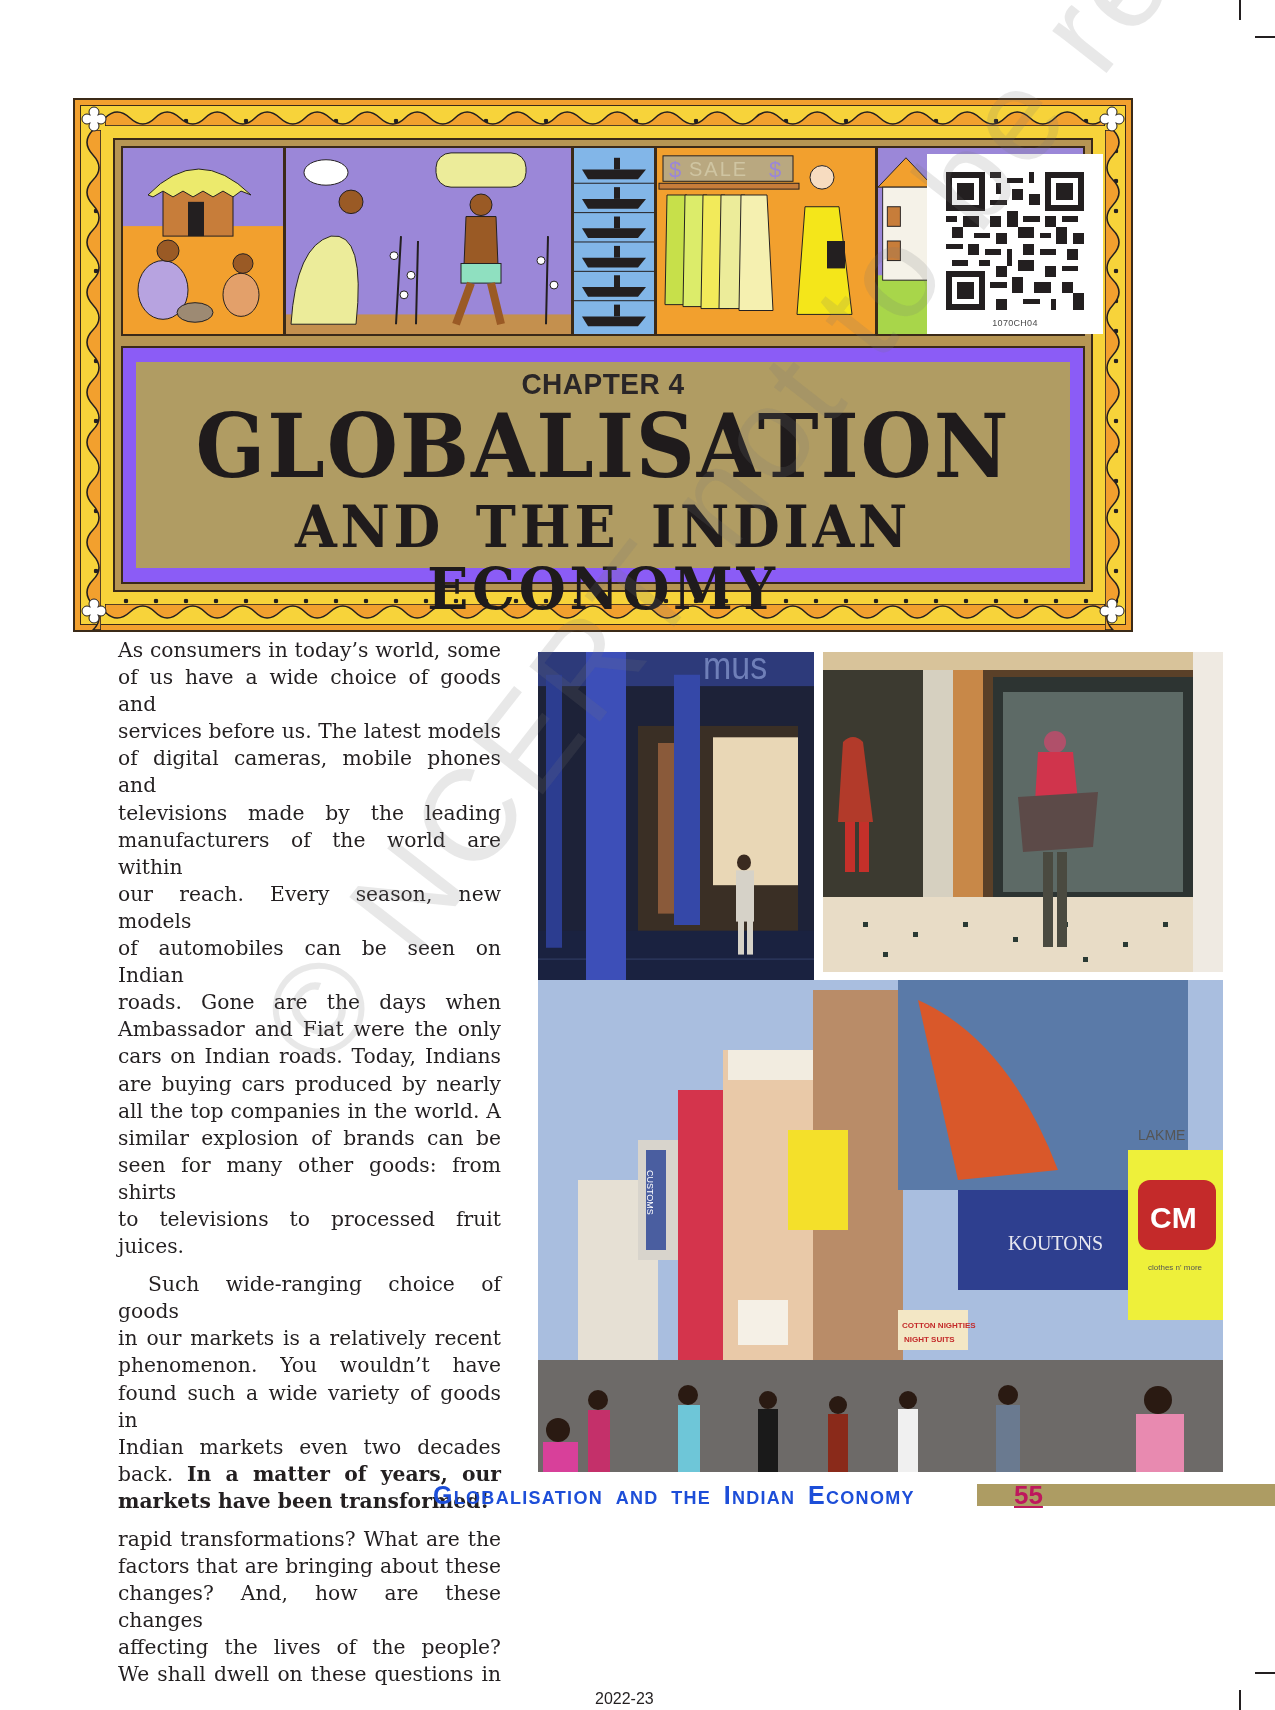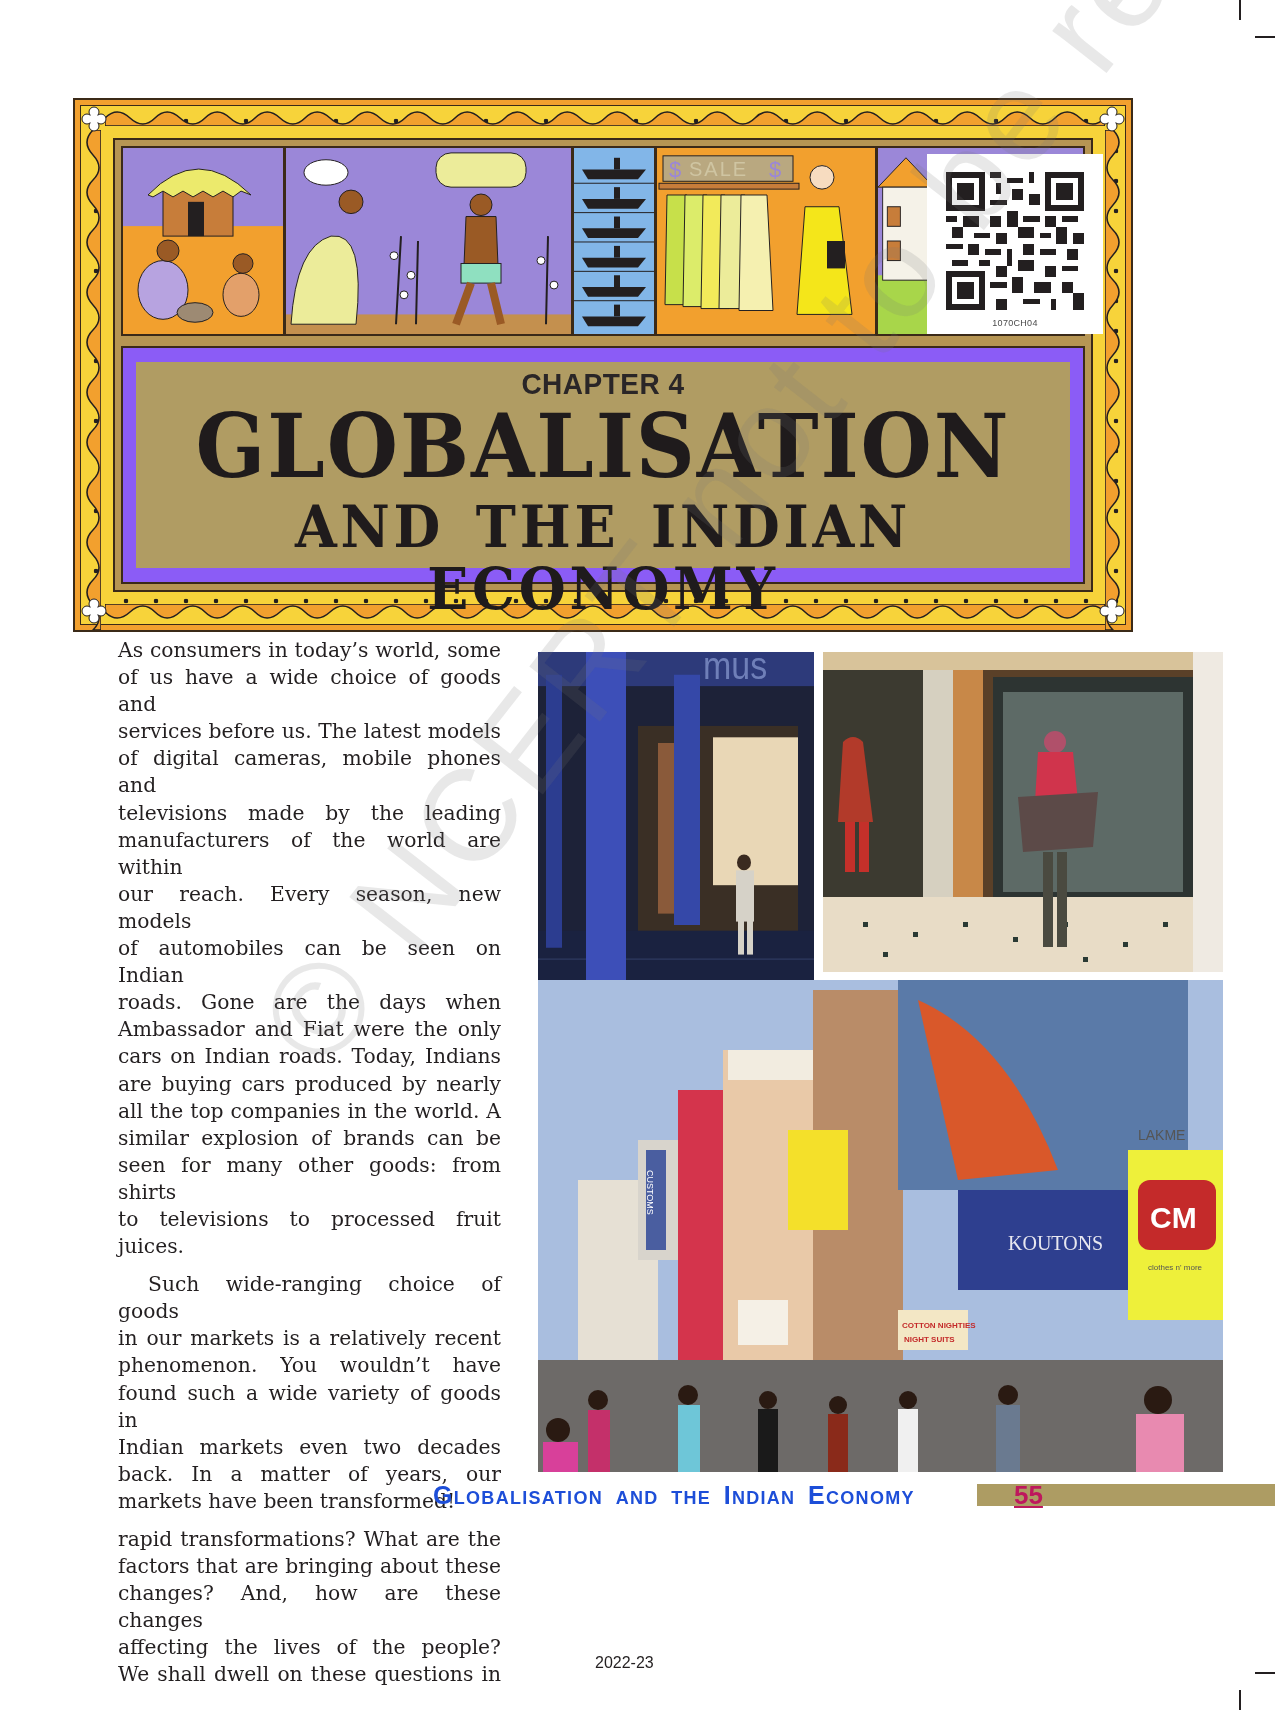--- a/index.html
+++ b/index.html
@@ -84,21 +84,21 @@
     font-family: "Liberation Sans", sans-serif; font-size: 9px; color: #4a4a4a; letter-spacing: 0.3px;
   }
 
   
   .text-col {
     position: absolute; left: 118px; top: 637px; width: 383px;
     font-size: 20.3px; line-height: 27.1px; text-align: justify; color: #231f20;
     font-family: "DejaVu Serif", "Liberation Serif", serif;
   }
   .text-col p { margin-bottom: 11px; }
-  .text-col .bold { font-weight: normal; }
+  .text-col .bold { font-weight: bold; }
   .text-col p span.line { display: block; text-align-last: justify; }
   .text-col p span.line.last { text-align-last: left; }
 
   
   .photo { position: absolute; overflow: hidden; }
   .photo-mall { left: 538px; top: 652px; width: 276px; height: 364px; background: #1b2037; }
   .photo-shop { left: 823px; top: 652px; width: 400px; height: 320px; background: #6a4f34; }
   .photo-market { left: 538px; top: 980px; width: 685px; height: 492px; background: #9fb3d6; }
 
   
@@ -111,21 +111,21 @@
   }
   .footer-title .cap { font-size: 25px; }
   .footer-bar {
     position: absolute; left: 977px; top: 1484px; width: 298px; height: 22px; background: #ad9c63;
   }
   .page-number {
     position: absolute; left: 1014px; top: 1480px;
     font-family: "Liberation Sans", sans-serif; font-weight: bold; font-size: 26px; color: #be185d; text-decoration: underline;
   }
   .year-label {
-    position: absolute; left: 595px; top: 1654px;
+    position: absolute; left: 595px; top: 1690px;
     font-family: "Liberation Sans", sans-serif; font-size: 16px; color: #231f20;
   }
 
   
   .watermark {
     position: absolute; left: 230px; top: 1000px; width: 1100px;
     transform: rotate(-52deg); transform-origin: left top;
     font-family: "Liberation Sans", sans-serif; font-size: 130px; letter-spacing: 6px;
     color: rgba(120,120,120,0.17); white-space: nowrap; pointer-events: none;
   }

